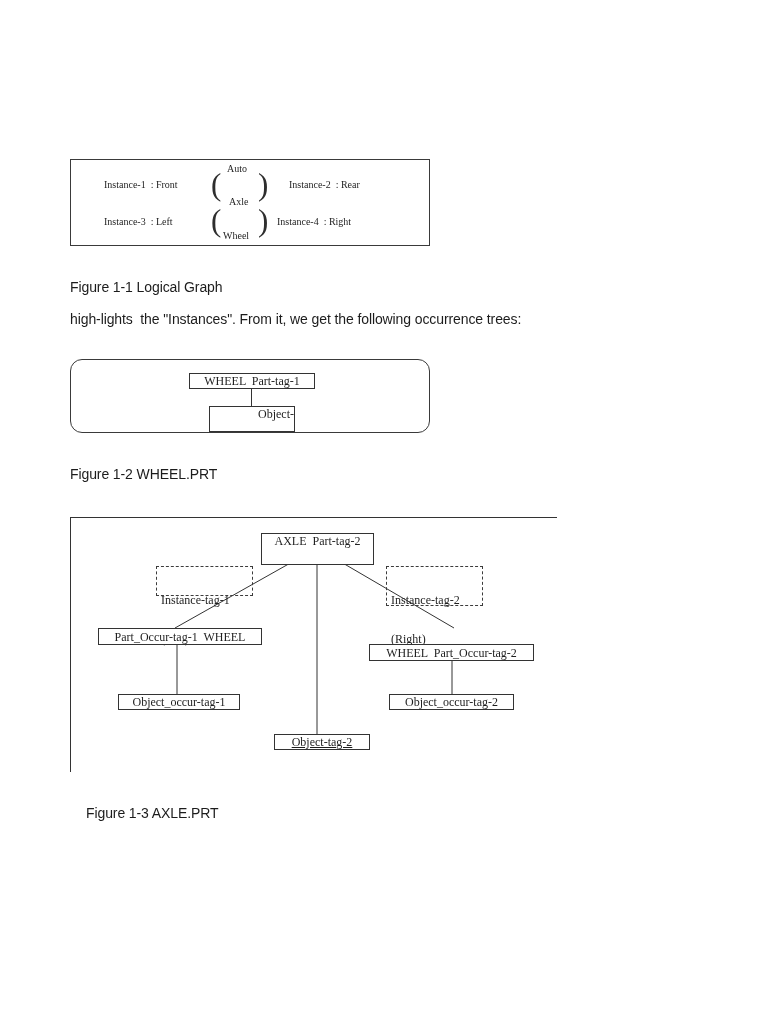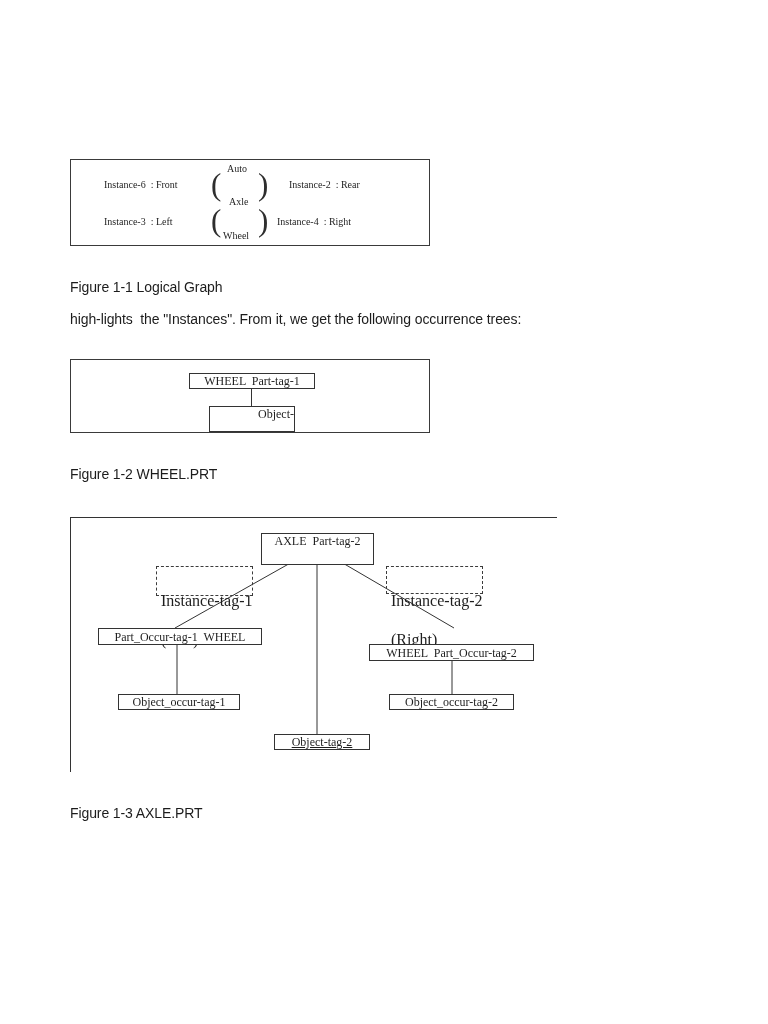--- a/index.html
+++ b/index.html
@@ -6,21 +6,21 @@
   html,body { width:768px; height:1024px; background:#ffffff; }
   .page { position:relative; width:768px; height:1024px; background:#ffffff; overflow:hidden;
           font-family:"Liberation Sans", sans-serif; color:#1c1c1c; }
 
   .body-text { position:absolute; left:70px; font-size:14px; line-height:17px;
                letter-spacing:-0.1px; white-space:pre; color:#1c1c1c; }
   .p1 { top:96px; }
   .p2 { top:311px; }
   .cap1 { top:279px; }
   .cap2 { top:466px; }
-  .cap3 { top:805px; }
+  .cap3 { top:805px;margin-left:16px; }
 
   .figframe { position:absolute; border:1px solid #3a3a3a; background:#ffffff; }
   .serif { font-family:"Liberation Serif", serif; font-size:10px; color:#1e1e1e; white-space:pre; }
 
   
   .fig1 { left:70px; top:159px; width:360px; height:87px; }
   .fig1 .lbl { position:absolute; }
   .f1-i1 { left:33px;  top:19px; }
   .f1-i2 { left:206px; top:19px;margin-left:12px; }
   .f1-i3 { left:33px;  top:56px; }
@@ -29,52 +29,52 @@
   .f1-axle  { left:158px; top:36px; }
   .f1-wheel { left:152px; top:70px; }
   .paren { position:absolute; font-family:"Liberation Serif", serif; font-size:31px;
            line-height:31px; color:#2e2e2e; font-weight:400; }
   .f1-po1 { left:140px; top:9px; }
   .f1-pc1 { left:187px; top:9px; }
   .f1-po2 { left:140px; top:45px; }
   .f1-pc2 { left:187px; top:45px; }
 
   
-  .fig2 { left:70px; top:359px; width:360px; height:74px; }
+  .fig2 { left:70px; top:359px; width:360px; height:74px;border-radius:12px; }
   .nbox { position:absolute; border:1px solid #333333; background:#ffffff; text-align:center;
           font-family:"Liberation Serif", serif; font-size:12px; color:#1e1e1e; white-space:pre; overflow:hidden; }
   .f2-root  { left:118px; top:13px; width:126px; height:16px; line-height:15px; }
   .f2-child { left:138px; top:46px; width:86px;  height:26px; line-height:14px;padding-left:48px; }
   .vline { position:absolute; width:1px; background:#333333; }
   .f2-conn { left:180px; top:29px; height:17px; }
 
   
   .fig3 { position:absolute; left:70px; top:517px; width:487px; height:255px;
           border-top:1px solid #333333; border-left:1px solid #333333; }
   .fig3 svg { position:absolute; left:0; top:0; }
   .f3-axle { left:190px; top:15px;  width:113px; height:32px; line-height:15px; }
   .dashbox { position:absolute; border:1px dashed #3c3c3c; background:transparent;
-             font-family:"Liberation Serif", serif; font-size:16px; line-height:13px;
+             font-family:"Liberation Serif", serif; font-size:12px; line-height:13px;
              color:#1e1e1e; padding:1px 0 16px 4px; white-space:pre; }
   .f3-instL { left:85px;  top:48px; width:97px; height:30px; }
-  .f3-instR { left:315px; top:48px; width:97px; height:28px; }
+  .f3-instR { left:315px; top:48px; width:97px; height:40px; }
   .f3-pol { left:27px;  top:110px; width:164px; height:17px; line-height:16px; }
   .f3-por { left:298px; top:126px; width:165px; height:17px; line-height:16px; }
   .f3-ool { left:47px;  top:176px; width:122px; height:16px; line-height:15px; }
   .f3-oor { left:318px; top:176px; width:125px; height:16px; line-height:15px; }
   .f3-obj { left:203px; top:216px; width:96px;  height:16px; line-height:15px;text-decoration:underline; }
 </style>
 </head>
 <body>
 
 <div class="page">
 
 
   <div class="figframe fig1">
-    <span class="lbl serif f1-i1">Instance-6  : Front</span>
+    <span class="lbl serif f1-i1">Instance-1  : Front</span>
     <span class="lbl serif f1-i2">Instance-2  : Rear</span>
     <span class="lbl serif f1-i3">Instance-3  : Left</span>
     <span class="lbl serif f1-i4">Instance-4  : Right</span>
     <span class="lbl serif f1-auto">Auto</span>
     <span class="lbl serif f1-axle">Axle</span>
     <span class="lbl serif f1-wheel">Wheel</span>
     <span class="paren f1-po1">(</span>
     <span class="paren f1-pc1">)</span>
     <span class="paren f1-po2">(</span>
     <span class="paren f1-pc2">)</span>

